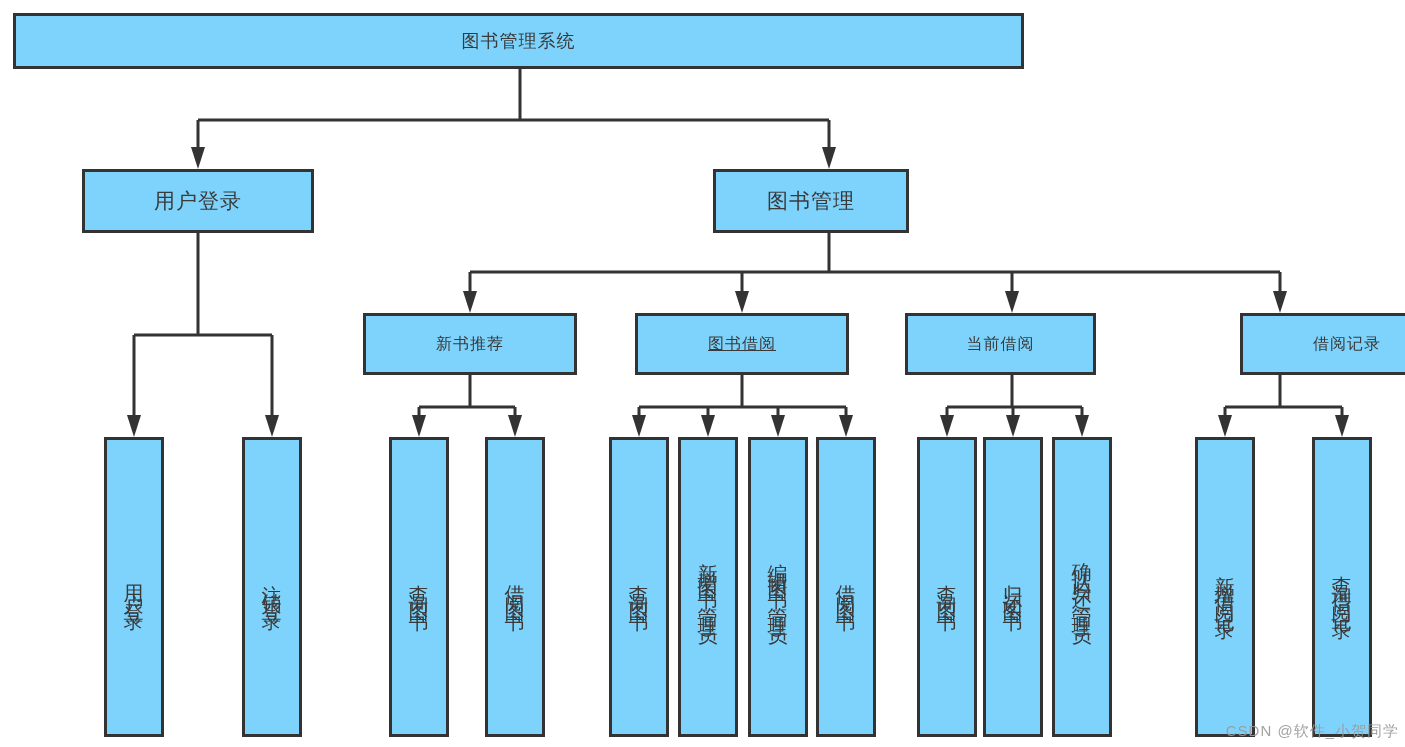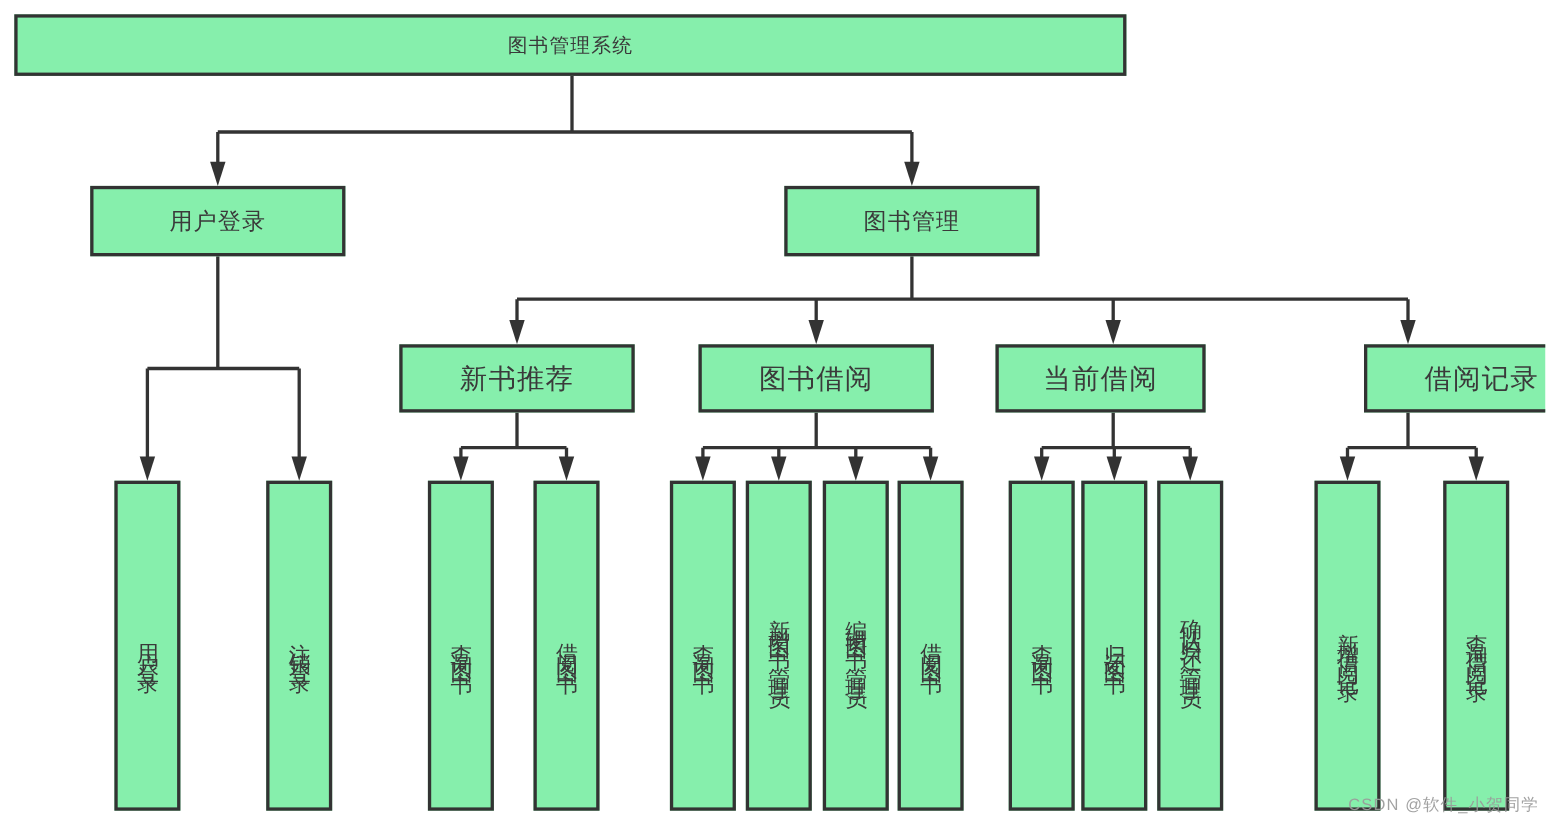--- a/index.html
+++ b/index.html
@@ -15,28 +15,28 @@
     background:var(--bg-color);
     font-family:"Liberation Sans","DejaVu Sans",sans-serif;
     overflow:hidden;
   }
   svg.connectors{position:absolute;left:0;top:0;z-index:0;}
   svg.connectors path{stroke:var(--line-color);stroke-width:3;fill:none;}
   svg.connectors polygon{fill:var(--line-color);stroke:none;}
   .node{
     position:absolute;box-sizing:border-box;
     border:3px solid var(--line-color);
-    background:#86efac;color:var(--text-color);
+    background:#7dd3fc;color:var(--text-color);
     display:flex;align-items:center;justify-content:center;
     z-index:1;
   }
   .node .label{white-space:nowrap;}
   .root .label{font-size:18px;letter-spacing:1px;}
   .h2 .label{font-size:21px;letter-spacing:1px;}
-  .h3 .label{font-size:25px;letter-spacing:1px;text-align:center;}
+  .h3 .label{font-size:16px;letter-spacing:1px;text-align:center;}
   .v .label{
     writing-mode:vertical-rl;
     text-orientation:mixed;
     font-size:20px;
     letter-spacing:9px;
     line-height:1;
     white-space:normal;
   }
   .watermark{
     position:absolute;right:6px;bottom:6px;z-index:2;
@@ -86,28 +86,28 @@
     <polygon points="1335,415 1349,415 1342,437"></polygon>
   </svg>
 
   <div class="node root" style="left:13px;top:13px;width:1011px;height:56px;">
     <span class="label">图书管理系统</span>
   </div>
 
   <div class="node h2" style="left:82px;top:169px;width:232px;height:64px;">
     <span class="label">用户登录</span>
   </div>
-  <div class="node h2" style="left:713px;top:169px;width:232px;height:64px;">
+  <div class="node h2" style="left:713px;top:169px;width:196px;height:64px;">
     <span class="label">图书管理</span>
   </div>
 
   <div class="node h3" style="left:363px;top:313px;width:214px;height:62px;">
     <span class="label">新书推荐</span>
   </div>
-  <div class="node h3" style="left:635px;top:313px;width:214px;height:62px;">
+  <div class="node h3" style="left:635px;top:313px;width:214px;height:62px;text-decoration:underline;">
     <span class="label">图书借阅</span>
   </div>
   <div class="node h3" style="left:905px;top:313px;width:191px;height:62px;">
     <span class="label">当前借阅</span>
   </div>
   <div class="node h3" style="left:1240px;top:313px;width:214px;height:62px;">
     <span class="label">借阅记录</span>
   </div>
 
   <div class="node v" style="left:104px;top:437px;width:60px;height:300px;">

